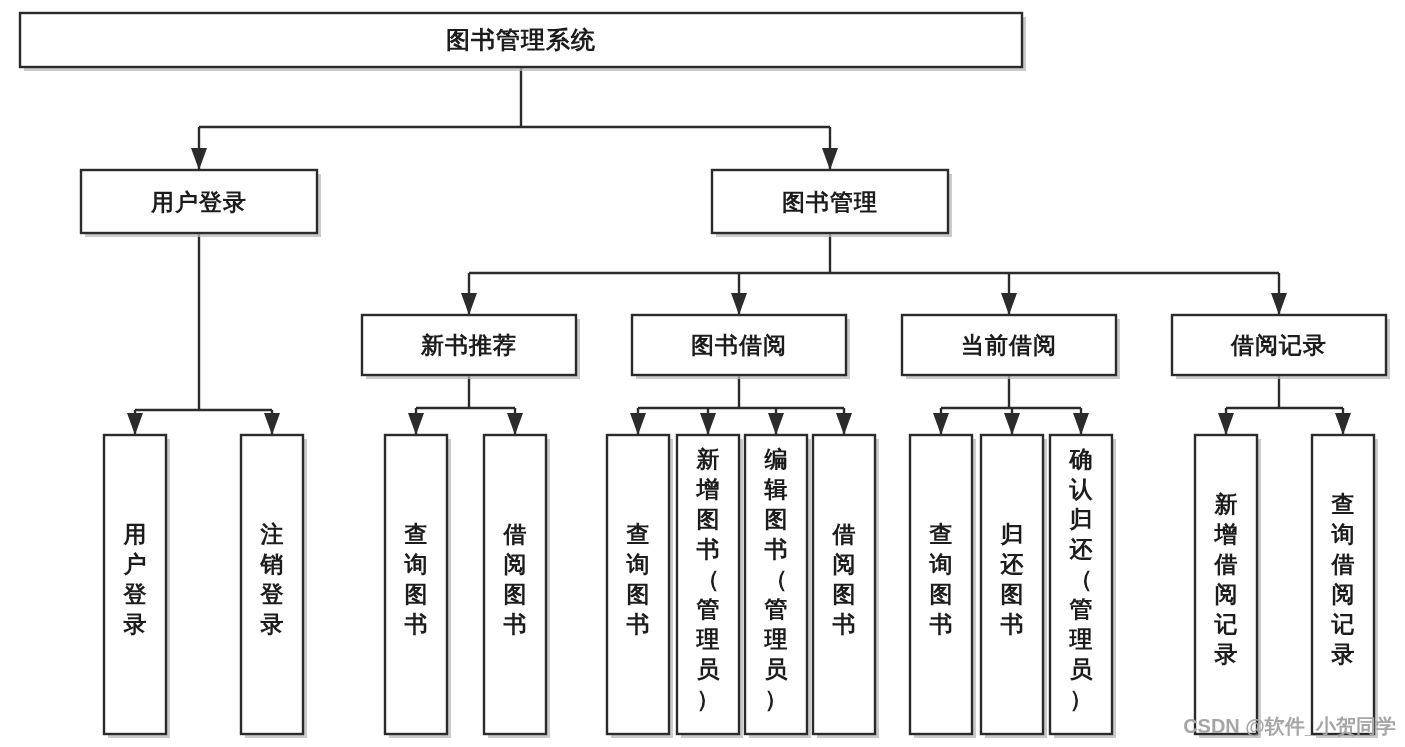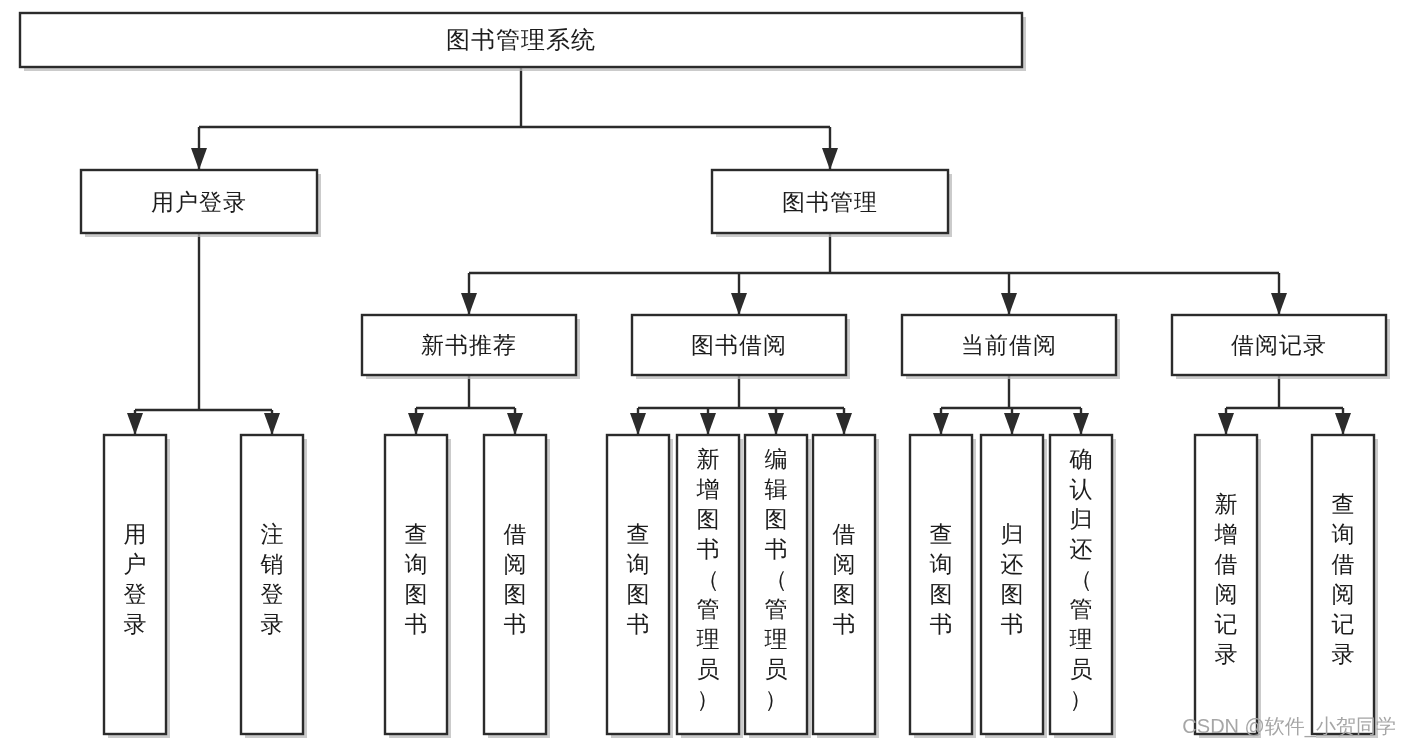--- a/index.html
+++ b/index.html
@@ -10,20 +10,21 @@
   }
   body {
     font-family: "Liberation Sans", "DejaVu Sans", sans-serif;
   }
   #diagram-root {
     position: relative;
     width: 1405px;
     height: 747px;
     background: #ffffff;
     overflow: hidden;
+    font-weight: bold;
   }
   svg#tree-svg {
     position: absolute;
     left: 0;
     top: 0;
     width: 1405px;
     height: 747px;
     display: block;
   }
   .node-box {

